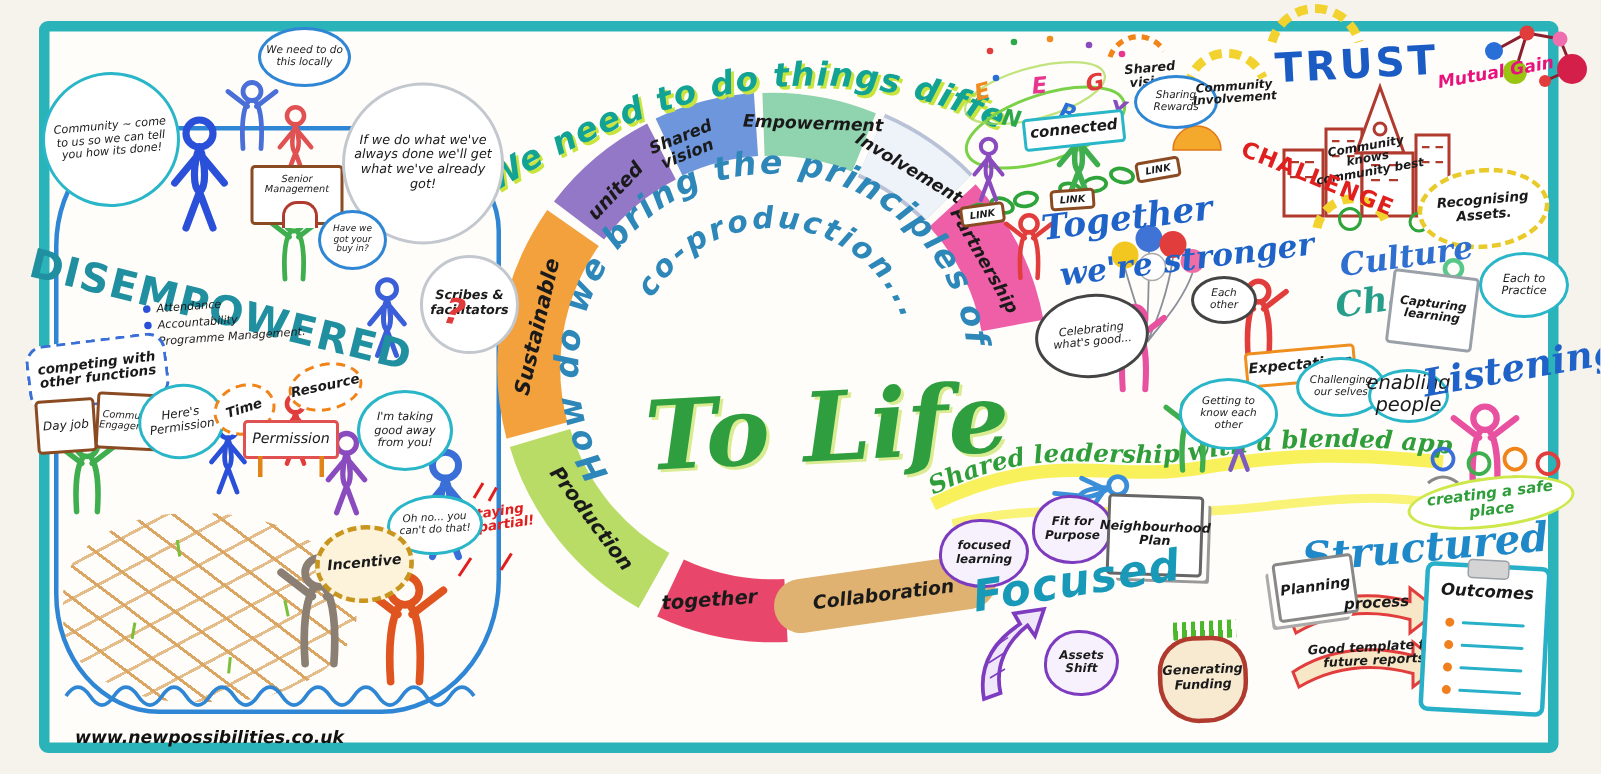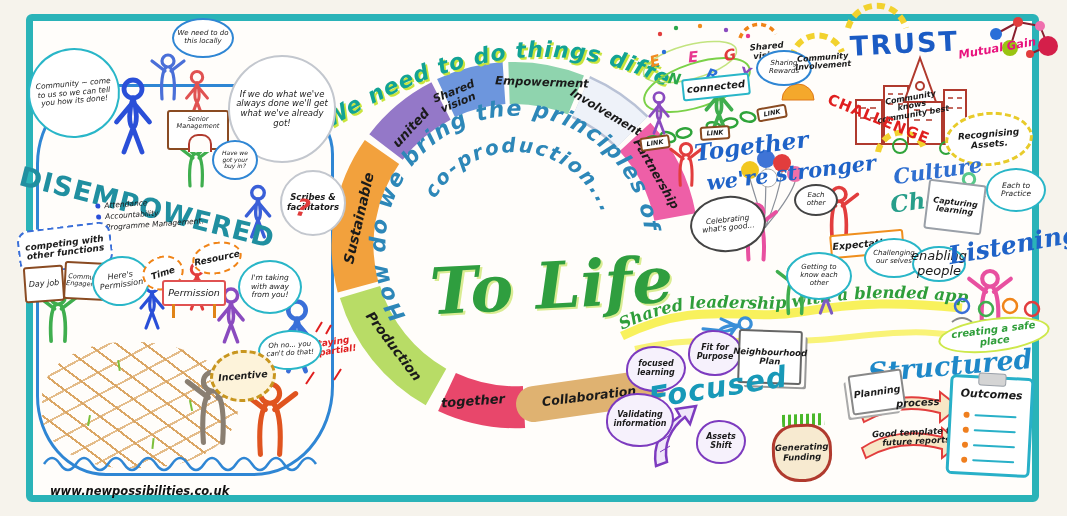--- a/index.html
+++ b/index.html
@@ -245,21 +245,21 @@
   <div class="burst" style="left:18px;top:226px;width:94px;height:44px;font-size:9px;border-color:#3a6fd8;border-radius:12px;transform:rotate(-7deg);">competing with other functions</div>
 
   <div class="sgn" style="left:24px;top:266px;width:40px;height:36px;font-size:8px;transform:rotate(-4deg);">Day job</div>
   <div class="sgn" style="left:64px;top:262px;width:46px;height:38px;font-size:6.5px;transform:rotate(3deg);">Community Engagement</div>
 
   <div class="bub" style="left:92px;top:256px;width:58px;height:50px;font-size:8px;transform:rotate(-8deg);border-width:2.5px;">Here's Permission</div>
   <div class="burst" style="left:142px;top:256px;width:42px;height:34px;font-size:9px;transform:rotate(-18deg);">Time</div>
   <div class="burst" style="left:192px;top:242px;width:50px;height:32px;font-size:9px;transform:rotate(-12deg);">Resource</div>
 
   <div class="sgn legs" style="left:162px;top:280px;width:64px;height:26px;font-size:9.5px;border-color:#e05252;">Permission</div>
-  <div class="bub" style="left:238px;top:260px;width:64px;height:54px;font-size:7.5px;border-width:2.5px;">I'm taking with away from you!</div>
+  <div class="bub" style="left:238px;top:260px;width:64px;height:54px;font-size:7.5px;border-width:2.5px;">I'm taking good away from you!</div>
 
   <div class="lbl wrap" style="left:302px;top:338px;width:58px;font-size:9px;color:#e01f1f;transform:rotate(-8deg);white-space:normal;">Staying impartial!</div>
   <div class="bub" style="left:258px;top:330px;width:64px;height:40px;font-size:7px;transform:rotate(-3deg);">Oh no... you can't do that!</div>
 
   <div class="bub" style="left:210px;top:350px;width:66px;height:52px;font-size:9.5px;font-weight:700;border:3px dashed #c8961f;background:#fdf3da;transform:rotate(-5deg);">Incentive</div>
 
   <div class="lbl" style="left:50px;top:485px;font-size:11.5px;color:#111;">www.newpossibilities.co.uk</div>
 
   <div class="abs" style="left:648px;top:42px;width:110px;height:90px;">
     <span class="lbl" style="left: 2px; top: 12px; font-size: 15px; transform: rotate(-15deg); color: rgb(240, 140, 31);">E</span>
@@ -299,21 +299,20 @@
 
   <div class="sgn wrap" style="left:926px;top:182px;width:58px;height:50px;font-size:8px;font-weight:700;border:2px solid #9aa0a8;transform:rotate(7deg);white-space:normal;">Capturing learning</div>
   <div class="bub" style="left:986px;top:168px;width:60px;height:44px;font-size:7.5px;">Each to Practice</div>
   <div class="lbl scr" style="left:948px;top:232px;font-size:25px;color:#1f63c8;transform:rotate(-10deg);">Listening</div>
   <div class="bub" style="left:938px;top:318px;width:112px;height:34px;font-size:10px;color:#2f9e3a;font-weight:700;border:2px solid #cde84a;transform:rotate(-7deg);">creating a safe place</div>
 
   <div class="cld" style="left:626px;top:346px;width:60px;height:46px;font-size:8px;">focused learning</div>
   <div class="cld" style="left:688px;top:330px;width:54px;height:46px;font-size:8px;">Fit for Purpose</div>
   <div class="sgn wrap" style="left:738px;top:330px;width:64px;height:54px;font-size:8.5px;font-weight:700;border:2px solid #666;transform:rotate(2deg);box-shadow:4px 3px 0 -1px #fffdfa,6px 5px 0 -1px #999;white-space:normal;">Neighbourhood Plan</div>
   <div class="lbl" style="left:648px;top:372px;font-size:29px;color:#1899b8;letter-spacing:1px;transform:rotate(-9deg);">Focused</div>
-  <div class="cld" style="left:606px;top:393px;width:68px;height:54px;font-size:8px;">Validating information</div>
   <div class="cld" style="left:696px;top:420px;width:50px;height:44px;font-size:8px;">Assets Shift</div>
 
   <div class="abs" style="left:782px;top:414px;width:42px;height:12px;transform:rotate(-3deg);background:repeating-linear-gradient(90deg,#4ab82a 0 3px,transparent 3px 6px);"></div>
   <div class="bub wrap" style="left:772px;top:424px;width:60px;height:58px;font-size:8.5px;font-weight:700;background:#f7ead0;border:3px solid #b03a2e;border-radius:40% 40% 46% 46%;transform:rotate(-2deg);white-space:normal;">Generating Funding</div>
 
   <div class="lbl scr" style="left:868px;top:352px;font-size:27px;color:#1e88c8;transform:rotate(-5deg);">Structured</div>
   <div class="sgn" style="left:850px;top:372px;width:54px;height:40px;font-size:9.5px;font-weight:700;border:2px solid #888;transform:rotate(-8deg);box-shadow:-4px 3px 0 -1px #fffdfa,-6px 5px 0 -1px #aaa;">Planning</div>
   <div class="lbl" style="left:896px;top:398px;font-size:10px;transform:rotate(-3deg);">process</div>
   <div class="lbl wrap" style="left:872px;top:428px;width:88px;font-size:8.5px;transform:rotate(-3deg);white-space:normal;">Good template for future reports</div>
 

